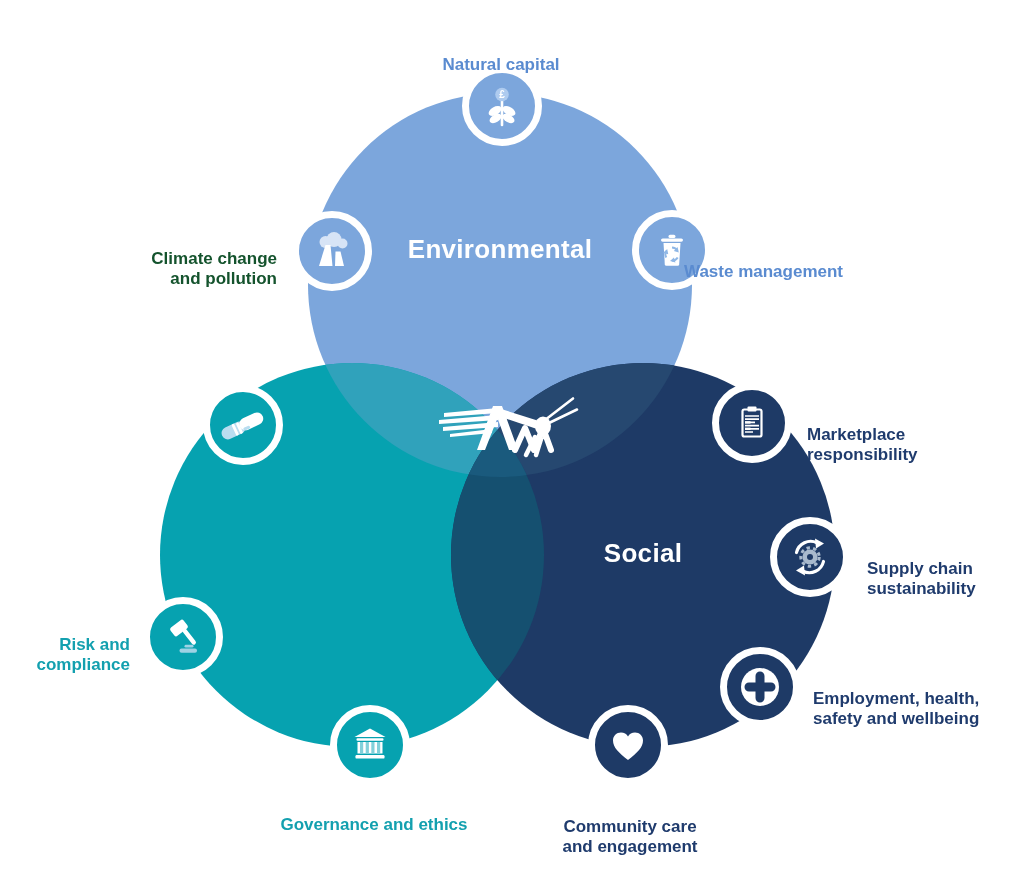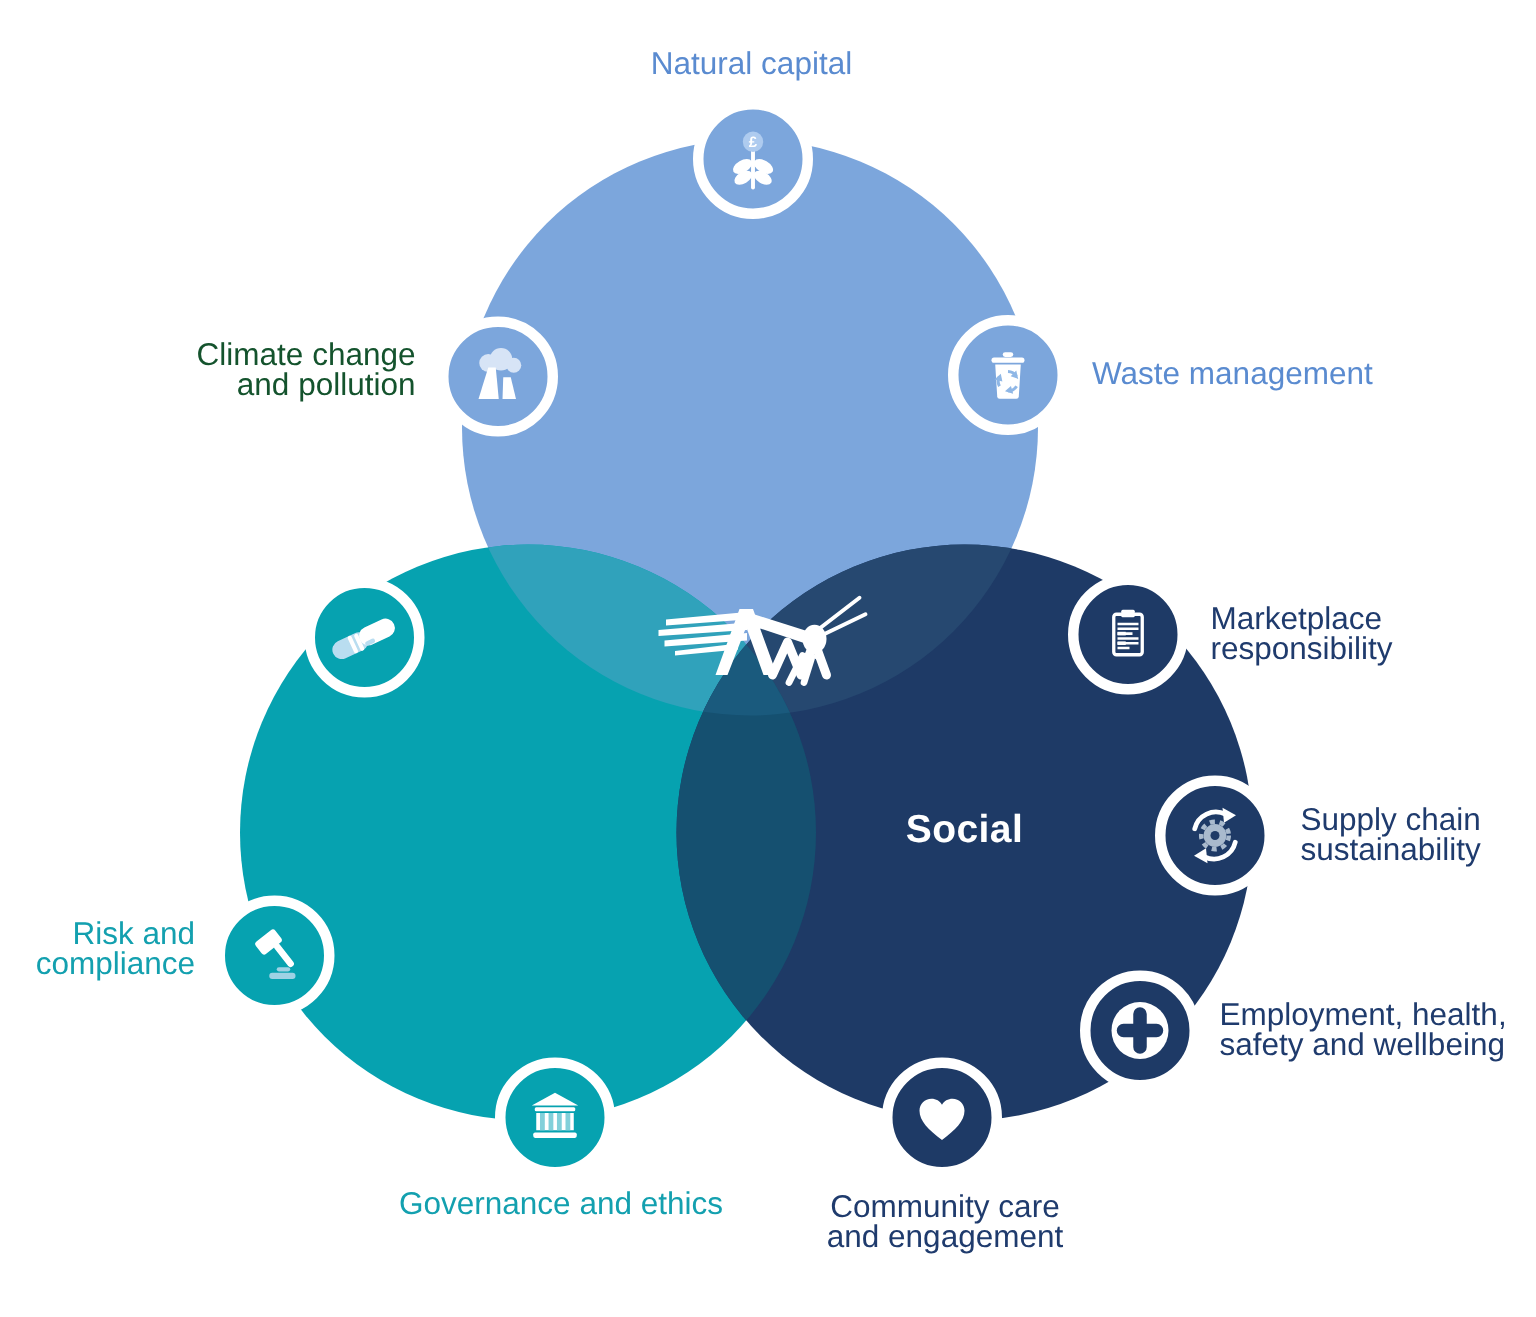--- a/index.html
+++ b/index.html
@@ -6,22 +6,23 @@
   .stage{
     position:relative;width:1024px;height:878px;background:#ffffff;
     font-family:"Liberation Sans",sans-serif;overflow:hidden;
   }
   .venn-svg{position:absolute;left:0;top:0;}
   .vtitle{
     position:absolute;transform:translate(-50%,-50%);
     color:#ffffff;font-size:26px;font-weight:bold;letter-spacing:.3px;white-space:nowrap;
   }
   .tag{
-    position:absolute;font-size:21px;font-weight:normal;line-height:20px;
+    position:absolute;font-size:17px;font-weight:bold;line-height:20px;
     white-space:pre-line;
+    margin-top:22px;
   }
   .tag.center{transform:translate(-50%,-50%);text-align:center;}
   .tag.left{transform:translateY(-50%);text-align:left;}
   .tag.right{transform:translateY(-50%);text-align:right;}
   .lbl-env{color:#5A8BD0;}
   .lbl-env-light{color:#14532d;}
   .lbl-gov{color:#13A0AF;}
   .lbl-soc{color:#1F3B6D;}
   .badge{
     position:absolute;width:66px;height:66px;border:7px solid #ffffff;border-radius:50%;
@@ -81,20 +82,21 @@
       <polygon points="41,54 57,10 66,10 82,54 73,54 61.5,22 49,54"></polygon>
       <polygon points="62,12 103,25 101,33 62,20"></polygon>
       <path d="M79,54 L89,32 L98,54 L107,32 L115,54" fill="none" stroke="#ffffff" stroke-width="6" stroke-linecap="round" stroke-linejoin="round"></path>
       <ellipse cx="107" cy="30" rx="8" ry="9.5"></ellipse>
       <polygon points="105,39 115,46 107,43"></polygon>
       <path d="M111,22.5 L137,2.5 M114,26.5 L141,13.5" fill="none" stroke="#ffffff" stroke-width="2.6" stroke-linecap="round"></path>
       <path d="M99,41 L90,59 M105,43 L100,59" fill="none" stroke="#ffffff" stroke-width="4.5" stroke-linecap="round"></path>
     </g>
   </svg>
 
+  <div class="vtitle" style="left:500px;top:249px;">Environmental</div>
   <div class="vtitle" style="left:643px;top:553px;">Social</div>
 
   <div class="badge bg-env" style="left:462px;top:66px;">
     <svg class="glyph" viewBox="0 0 44 44">
       <path d="M22,41 C22,32 22,25 22,15.5" fill="none" stroke="#fff" stroke-width="2.6" stroke-linecap="round"></path>
       <ellipse cx="15" cy="27" rx="7" ry="4" fill="#fff" transform="rotate(-30 15 27)"></ellipse>
       <ellipse cx="29" cy="27" rx="7" ry="4" fill="#fff" transform="rotate(30 29 27)"></ellipse>
       <ellipse cx="15.5" cy="34.5" rx="6.5" ry="3.8" fill="#fff" transform="rotate(-30 15.5 34.5)"></ellipse>
       <ellipse cx="28.5" cy="34.5" rx="6.5" ry="3.8" fill="#fff" transform="rotate(30 28.5 34.5)"></ellipse>
       <circle cx="22" cy="10.5" r="6.8" fill="#AECBEF"></circle>
@@ -190,21 +192,21 @@
 
   <div class="badge bg-soc" style="left:588px;top:705px;">
     <svg class="glyph" viewBox="0 0 44 44">
       <path d="M22,37 C13,30 7,24.5 7,17.5 C7,13 10.5,9.5 15,9.5 C18,9.5 20.7,11 22,13.5 C23.3,11 26,9.5 29,9.5 C33.5,9.5 37,13 37,17.5 C37,24.5 31,30 22,37 Z" fill="#fff"></path>
     </svg>
   </div>
 
   <div class="tag center lbl-env" style="left:501px;top:43px;">Natural capital</div>
   <div class="tag right lbl-env-light" style="right:747px;top:247px;">Climate change
 and pollution</div>
-  <div class="tag left lbl-env" style="left:728px;top:250px;text-align:center;">Waste management</div>
+  <div class="tag left lbl-env" style="left:684px;top:250px;text-align:center;">Waste management</div>
   <div class="tag right lbl-gov" style="right:894px;top:633px;">Risk and
 compliance</div>
   <div class="tag center lbl-gov" style="left:374px;top:803px;">Governance and ethics</div>
   <div class="tag left lbl-soc" style="left:807px;top:423px;">Marketplace
 responsibility</div>
   <div class="tag left lbl-soc" style="left:813px;top:687px;">Employment, health,
 safety and wellbeing</div>
   <div class="tag left lbl-soc" style="left:867px;top:557px;">Supply chain
 sustainability</div>
   <div class="tag center lbl-soc" style="left:630px;top:815px;">Community care

